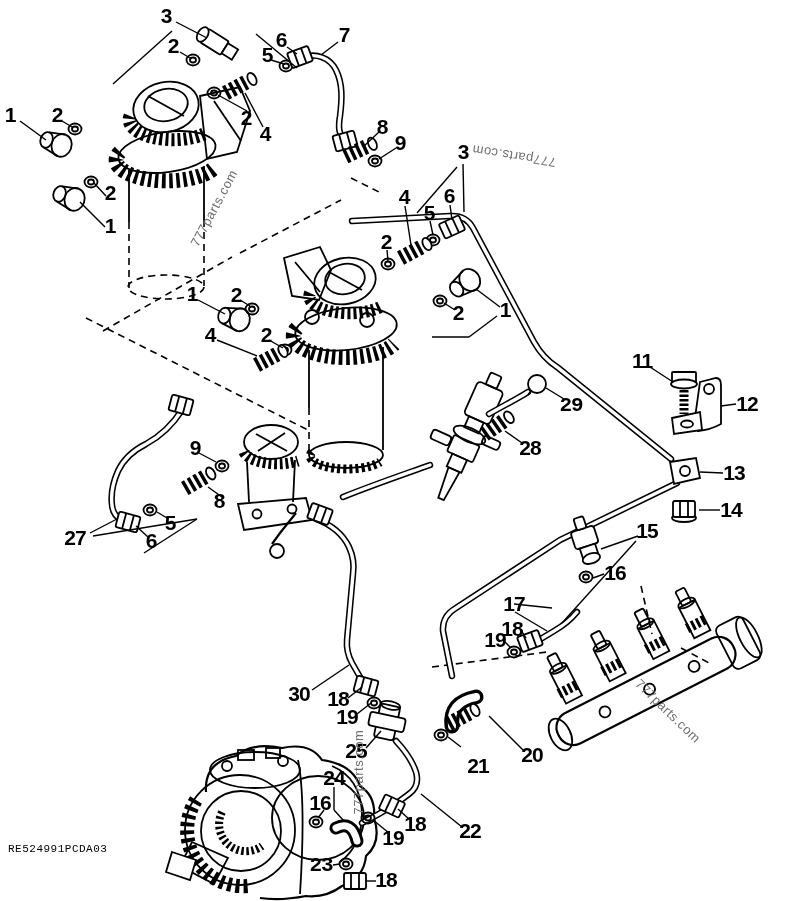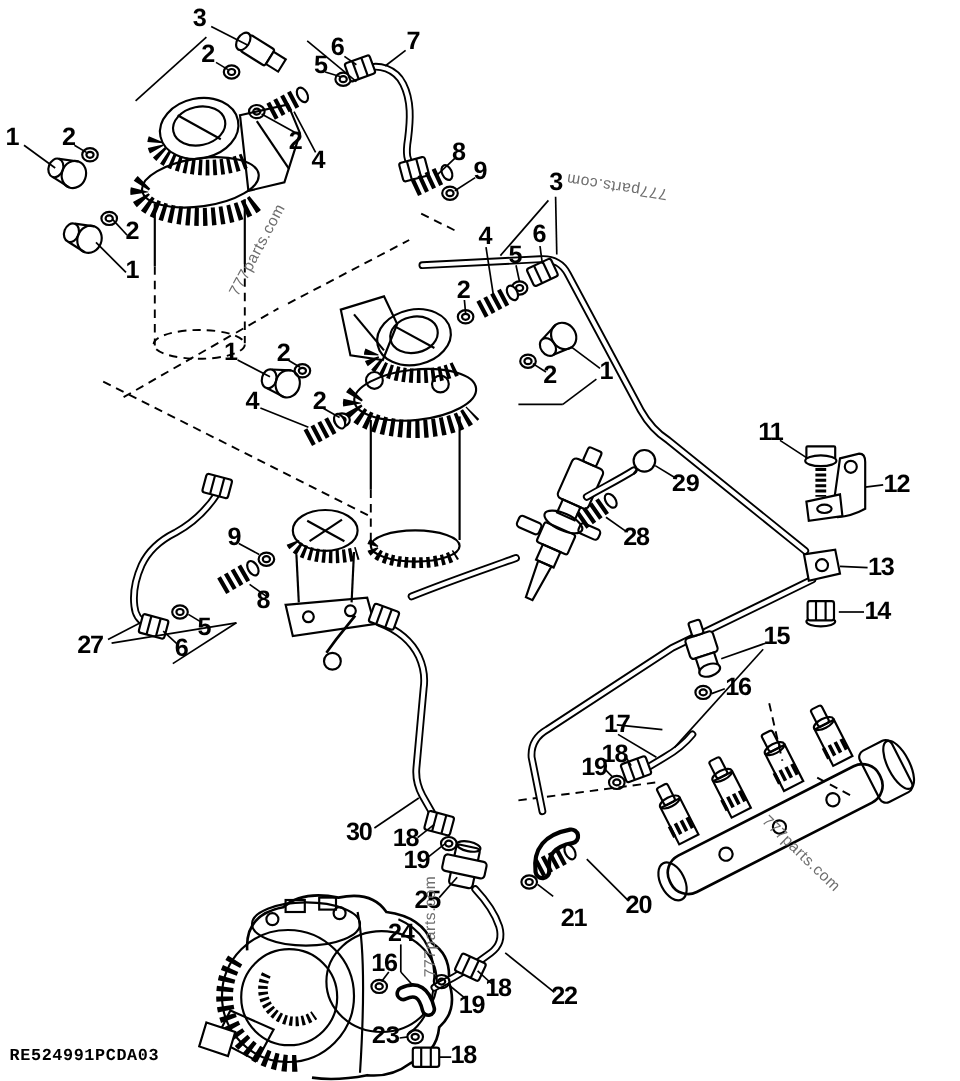--- a/index.html
+++ b/index.html
@@ -4,22 +4,22 @@
 <style>
   html,body{margin:0;padding:0;background:#fff;}
   .stage{position:relative;width:800px;height:901px;background:#fff;overflow:hidden;
          font-family:"Liberation Sans",sans-serif;}
   .stage svg{position:absolute;left:0;top:0;}
   #labels-layer{position:absolute;left:0;top:0;width:800px;height:901px;pointer-events:none;}
   .callout{position:absolute;transform:translate(-50%,-50%);font-family:"Liberation Sans",sans-serif;
            font-size:21px;font-weight:800;color:#000;letter-spacing:-1px;white-space:nowrap;}
   .wm{position:absolute;font-family:"Liberation Sans",sans-serif;font-size:13px;color:#6e6e6e;
       letter-spacing:.5px;white-space:nowrap;}
-  .part-code{position:absolute;left:8px;top:872px;font-family:"Liberation Mono",monospace;
-             font-size:14px;font-weight:700;color:#000;letter-spacing:.5px;}
+  .part-code{position:absolute;left:8px;top:843px;font-family:"Liberation Mono",monospace;
+             font-size:11px;font-weight:400;color:#000;letter-spacing:.5px;}
   
   .ln{stroke:#000;stroke-width:1.8;fill:none;}
   .fat{stroke:#000;stroke-width:2.2;fill:none;}
   .dash{stroke:#000;stroke-width:1.6;fill:none;stroke-dasharray:7 5;}
   .leader{stroke:#000;stroke-width:1.4;fill:none;}
   .ribs{stroke:#000;fill:none;}
   .pipe-o{stroke:#000;stroke-width:6.5;fill:none;stroke-linecap:round;}
   .pipe-i{stroke:#fff;stroke-width:3.4;fill:none;stroke-linecap:round;}
   .fill-w{fill:#fff;stroke:#000;stroke-width:1.8;}
 </style>

